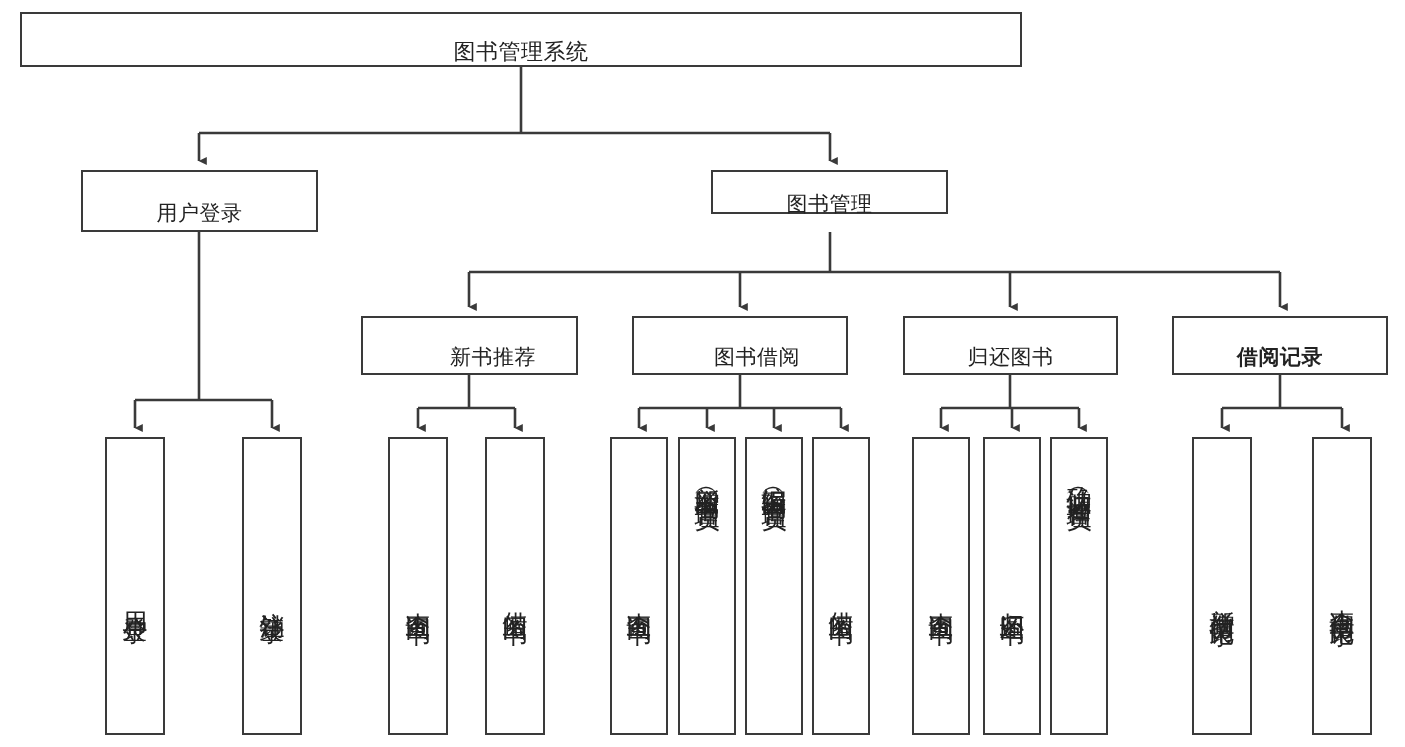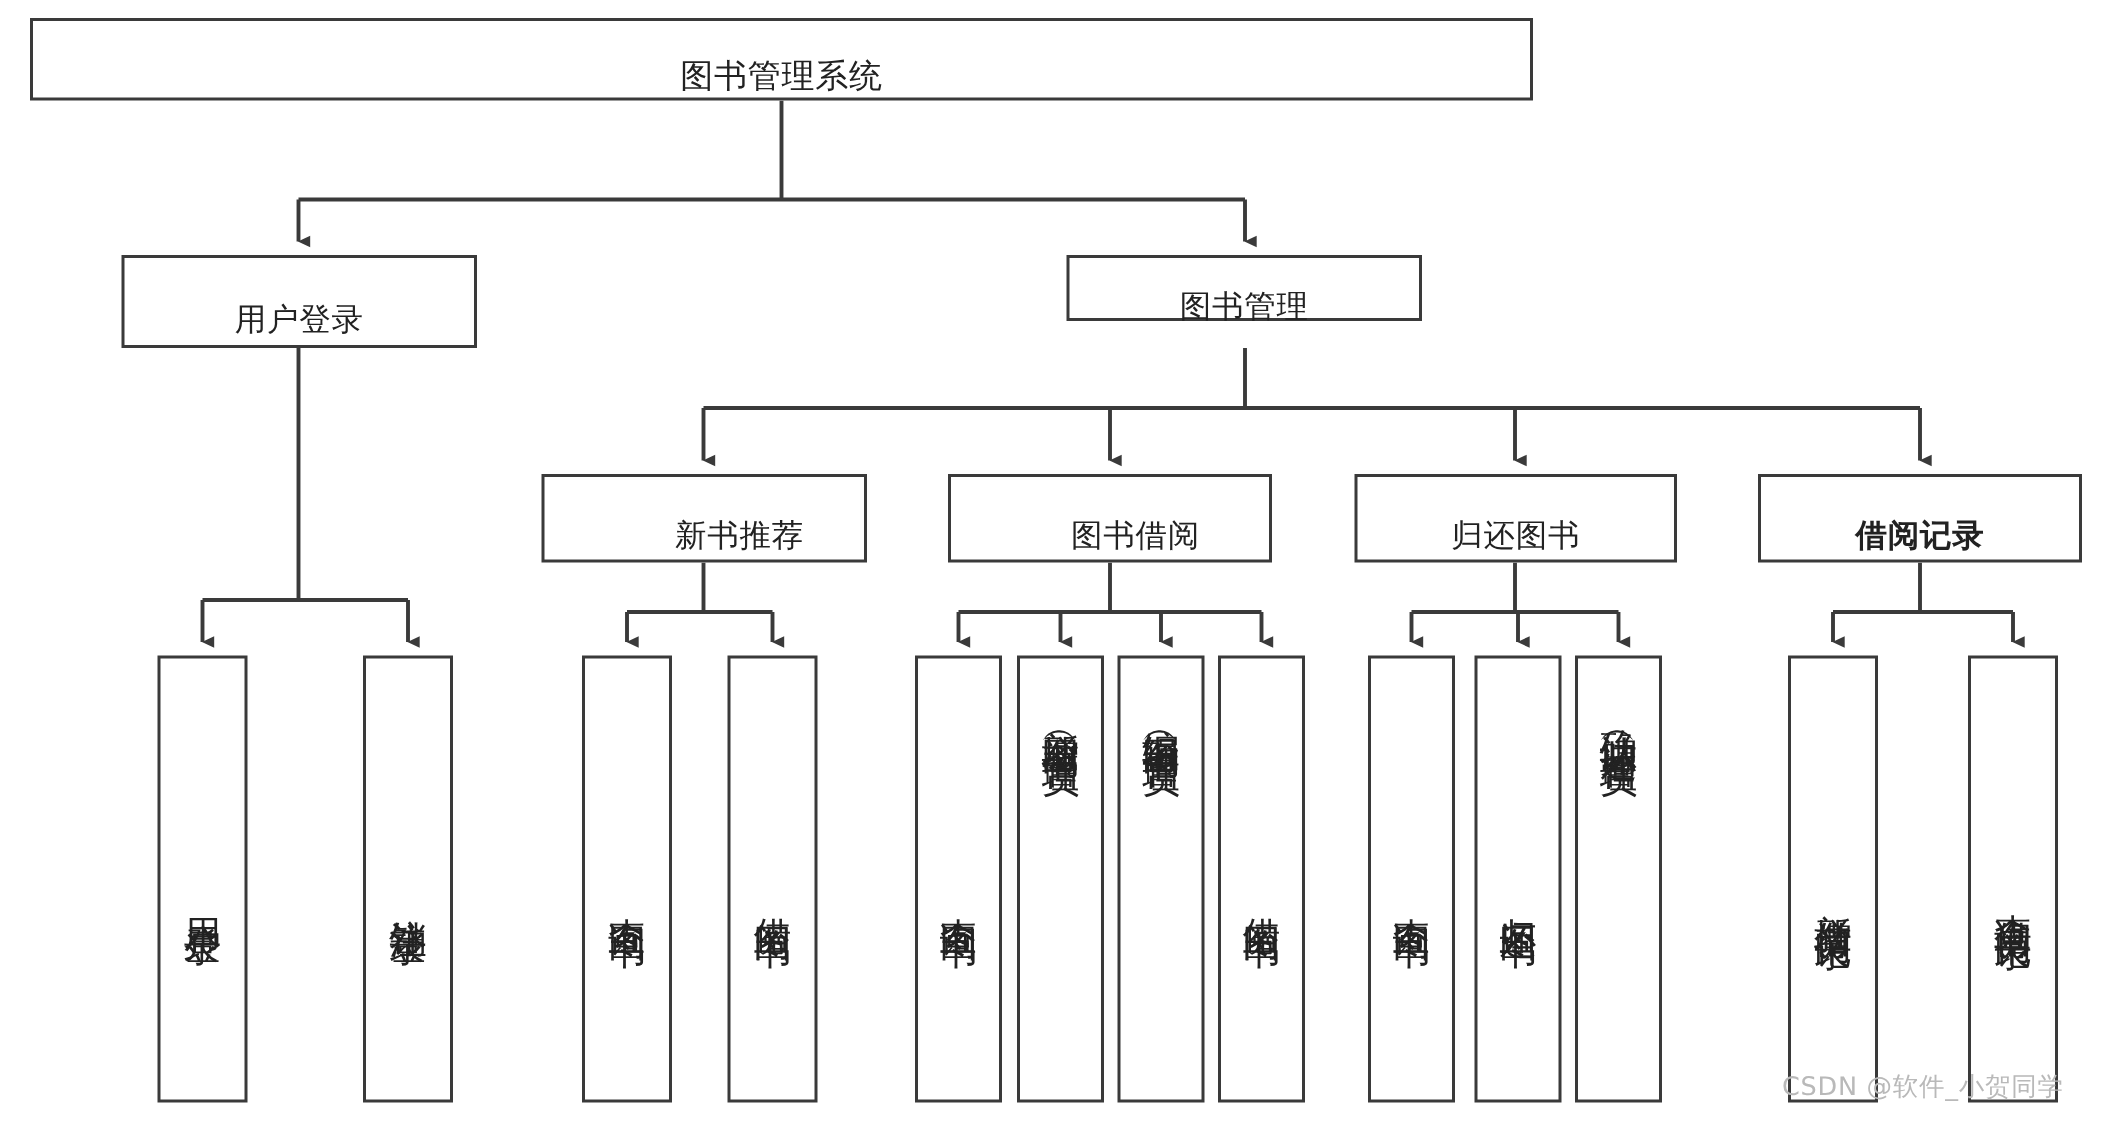--- a/index.html
+++ b/index.html
@@ -183,15 +183,14 @@
         <span class="label">确认归还（管理员）</span>
       </div>
       <div class="node v" style="left: 1192px; top: 437px; width: 60px; height: 298px;">
         <span class="label">新增借阅记录</span>
       </div>
       <div class="node v" style="left: 1312px; top: 437px; width: 60px; height: 298px;">
         <span class="label">查询借阅记录</span>
       </div>
     </div>
 
-  <div class="watermark" style="left:1188px; top:713px;">CSDN @软件_小贺同学</div>
 
 </div>
 
 </body></html>

